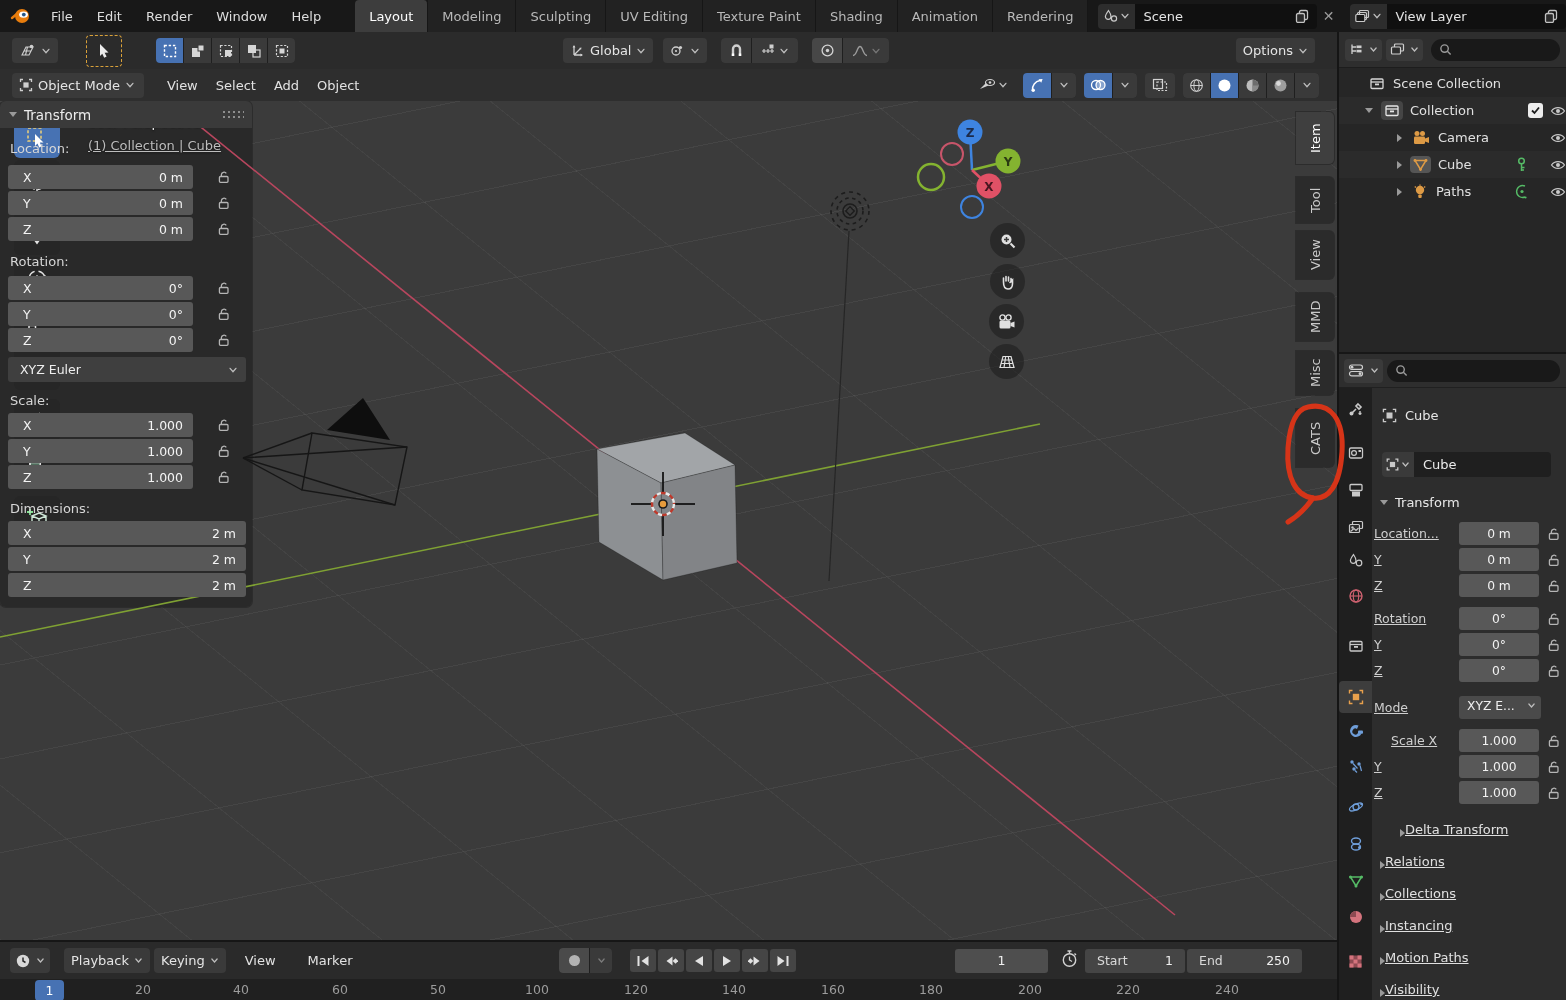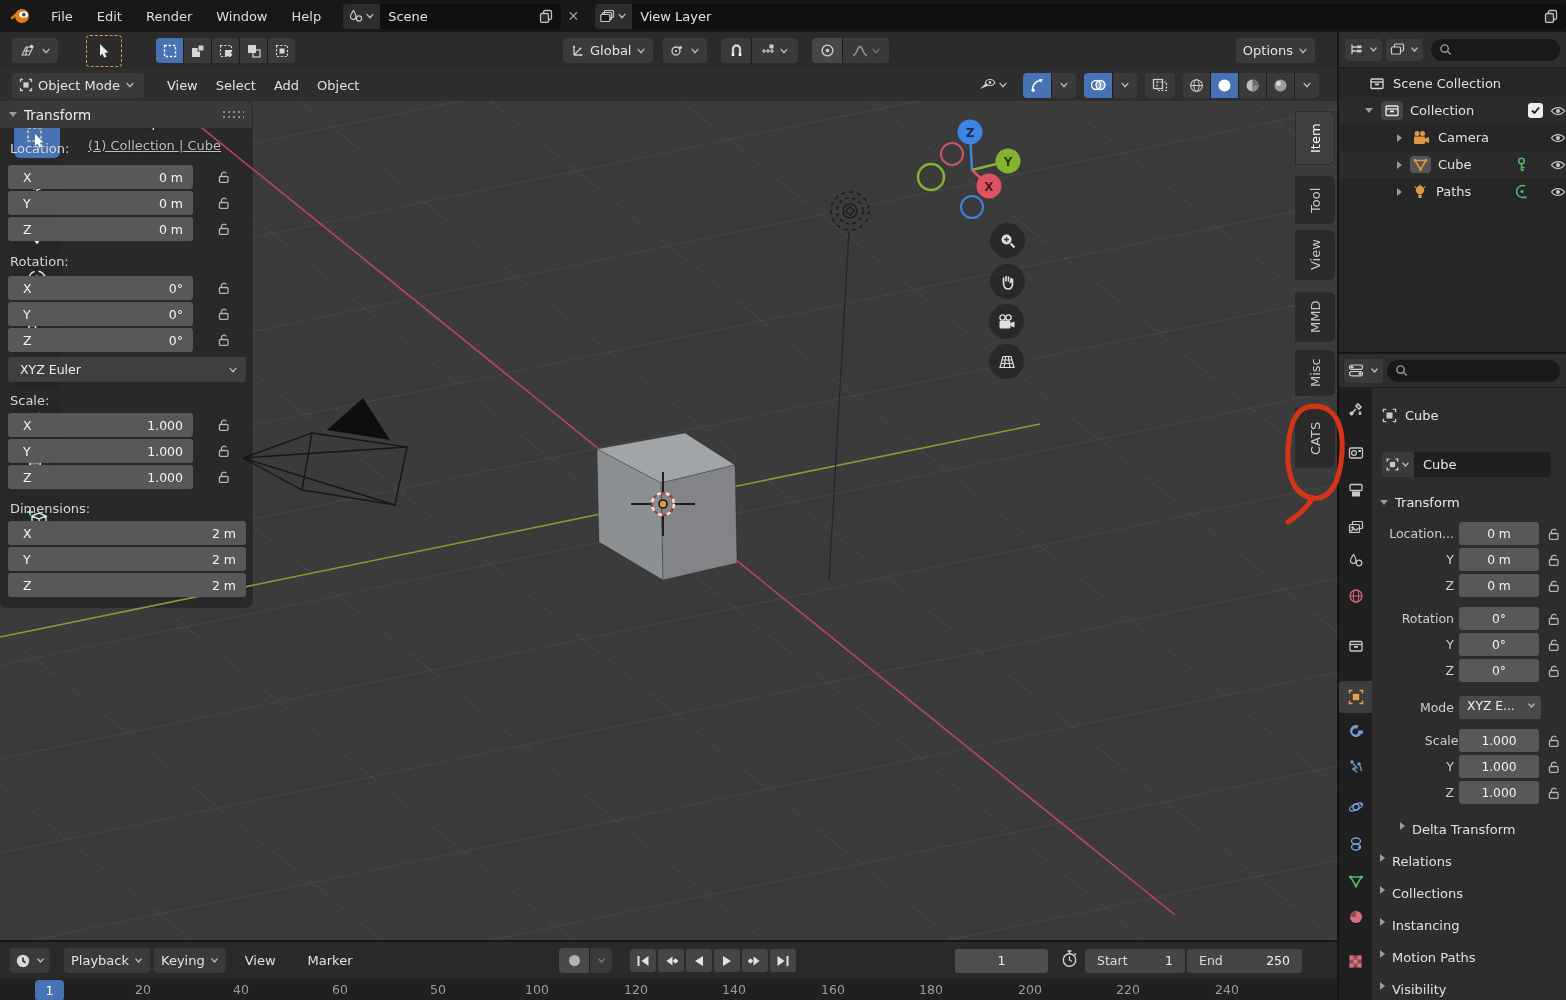--- a/index.html
+++ b/index.html
@@ -60,25 +60,25 @@
   .olabel{color:#e0e0e0;font-size:13px;}
   .caret{width:0;height:0;border-left:5px solid #9a9a9a;border-top:4px solid transparent;border-bottom:4px solid transparent;}
   .caret.down{border-left:none;border-top:5px solid #9a9a9a;border-right:4px solid transparent;border-left:4px solid transparent;border-bottom:none;}
   
   .props{position:absolute;left:0;top:320px;width:229px;height:648px;background:#2d2d2d;border-top:2px solid #171717;box-sizing:border-box;overflow:hidden;}
   .props-hdr{position:absolute;left:0;top:0;width:229px;height:34px;background:#2e2e2e;border-bottom:1px solid #202020;display:flex;align-items:center;padding-left:5px;box-sizing:border-box;}
   .pstrip{position:absolute;left:0;top:34px;width:33px;height:614px;background:#1f1f1f;}
   .picon{position:absolute;left:0;width:33px;height:30px;display:flex;align-items:center;justify-content:center;}
   .picon.active{background:#3d3d3d;border-radius:4px 0 0 4px;}
   .pbody{position:absolute;left:33px;top:34px;width:196px;height:614px;}
-  .prow-label{position:absolute;width:80px;text-align:right;color:#cfcfcf;font-size:12.5px;}
+  .prow-label{position:absolute;width:80px;text-align:left;color:#cfcfcf;font-size:12.5px;text-decoration:underline;}
   .pfield{position:absolute;left:87px;width:80px;height:23px;background:#585858;border-radius:3px;display:flex;align-items:center;justify-content:center;color:#f3f3f3;font-size:12.3px;}
   .pdrop{position:absolute;left:87px;width:82px;height:23px;background:#4a4a4a;border-radius:3px;display:flex;align-items:center;justify-content:space-between;padding:0 5px 4px 8px;box-sizing:border-box;color:#efefef;font-size:12.3px;}
   .plock{position:absolute;left:174px;}
-  .psection{position:absolute;display:flex;align-items:flex-start;gap:7px;color:#e0e0e0;font-size:13px;}
+  .psection{position:absolute;display:flex;align-items:flex-end;color:#e0e0e0;font-size:13px;text-decoration:underline;}
   
   .timeline{left:0;top:940px;width:1337px;height:60px;background:#2a2a2a;border-top:2px solid #161616;box-sizing:border-box;}
   .tl-hdr{position:absolute;left:0;top:0;width:1337px;height:37px;display:flex;align-items:center;}
   .ruler{position:absolute;left:0;top:37px;width:1337px;height:23px;background:#202020;}
   .rnum{position:absolute;top:3px;transform:translateX(-50%);color:#9c9c9c;font-size:12.5px;}
   .framebadge{position:absolute;left:35px;top:1px;width:29px;height:21px;background:var(--accent,#4772b3);border-radius:4px;color:#fff;display:flex;align-items:center;justify-content:center;font-size:12.5px;}
   .transportbtn{display:inline-flex;align-items:center;justify-content:center;width:26px;height:23px;background:#454545;border-radius:3px;}
   .tl-field{position:absolute;height:24px;background:#4e4e4e;border-radius:3px;display:flex;align-items:center;color:#f0f0f0;font-size:12.5px;box-sizing:border-box;}
   .annotation{pointer-events:none;}
 </style>
@@ -118,20 +118,30 @@
           <ellipse cx="13.5" cy="7.6" rx="4.4" ry="3.2" fill="#fff"></ellipse>
           <circle cx="13.8" cy="7.6" r="1.9" fill="#265787"></circle>
           <path d="M2 11 L8 6" stroke="#e87d0d" stroke-width="2.4" stroke-linecap="round"></path>
         </svg>
     </span>
     <span class="menu-item">File</span>
     <span class="menu-item">Edit</span>
     <span class="menu-item">Render</span>
     <span class="menu-item">Window</span>
     <span class="menu-item">Help</span>
+    <div class="ws-tabs">
+      <div class="ws-tab active">Layout</div>
+      <div class="ws-tab">Modeling</div>
+      <div class="ws-tab">Sculpting</div>
+      <div class="ws-tab">UV Editing</div>
+      <div class="ws-tab">Texture Paint</div>
+      <div class="ws-tab">Shading</div>
+      <div class="ws-tab">Animation</div>
+      <div class="ws-tab" style="max-width:82px;overflow:hidden">Rendering</div>
+    </div>
     <div class="id-chip" style="width:242px">
       <span class="seg">
         <svg width="15" height="14" viewBox="0 0 15 14">
             <path d="M5.5 1.5 C7.5 4.5 8 6 8 7.5 A2.8 2.8 0 1 1 2.4 7.5 C2.4 6 3.5 4.5 5.5 1.5 Z" fill="none" stroke="#c9c9c9" stroke-width="1.2"></path>
             <circle cx="11" cy="9.5" r="2.6" fill="none" stroke="#c9c9c9" stroke-width="1.2"></circle>
           </svg>
         <svg width="10" height="10">
             <use href="#sym-chevron"></use>
           </svg>
       </span>

